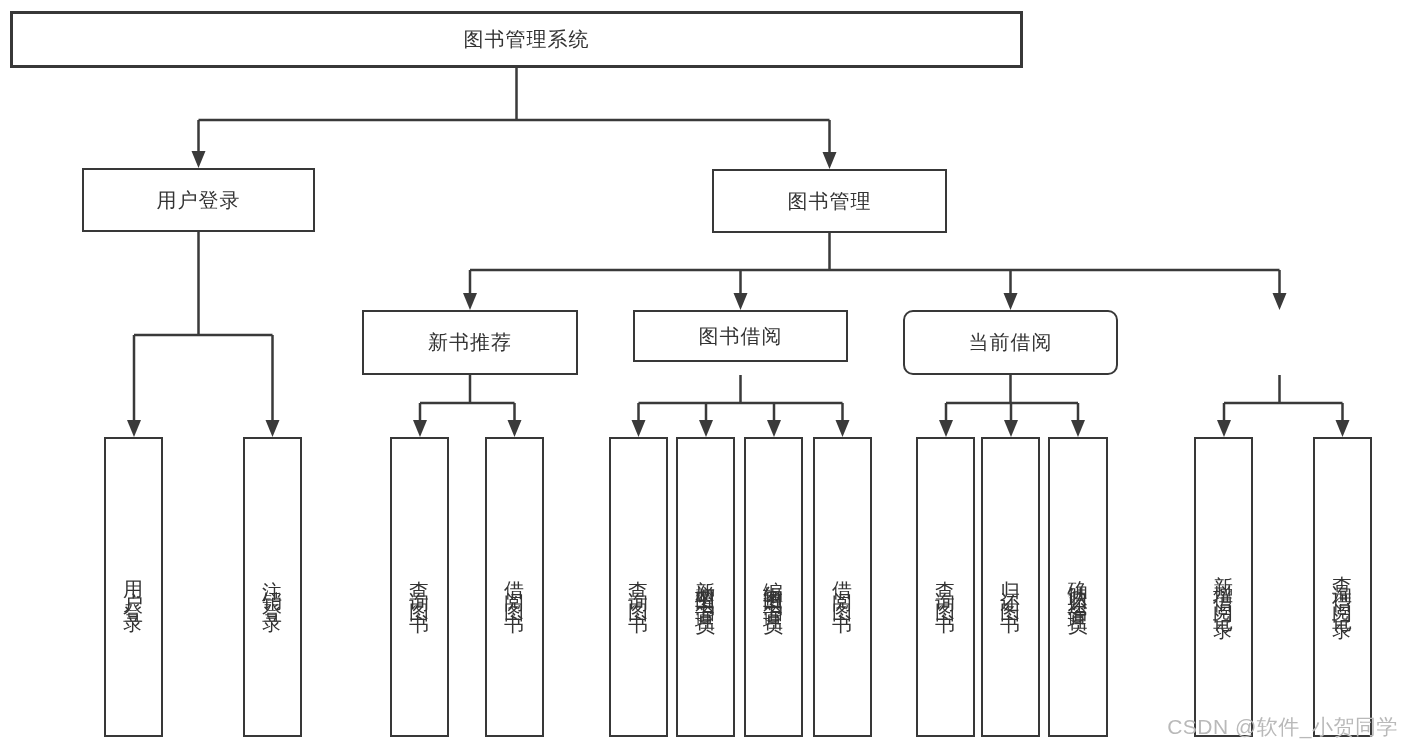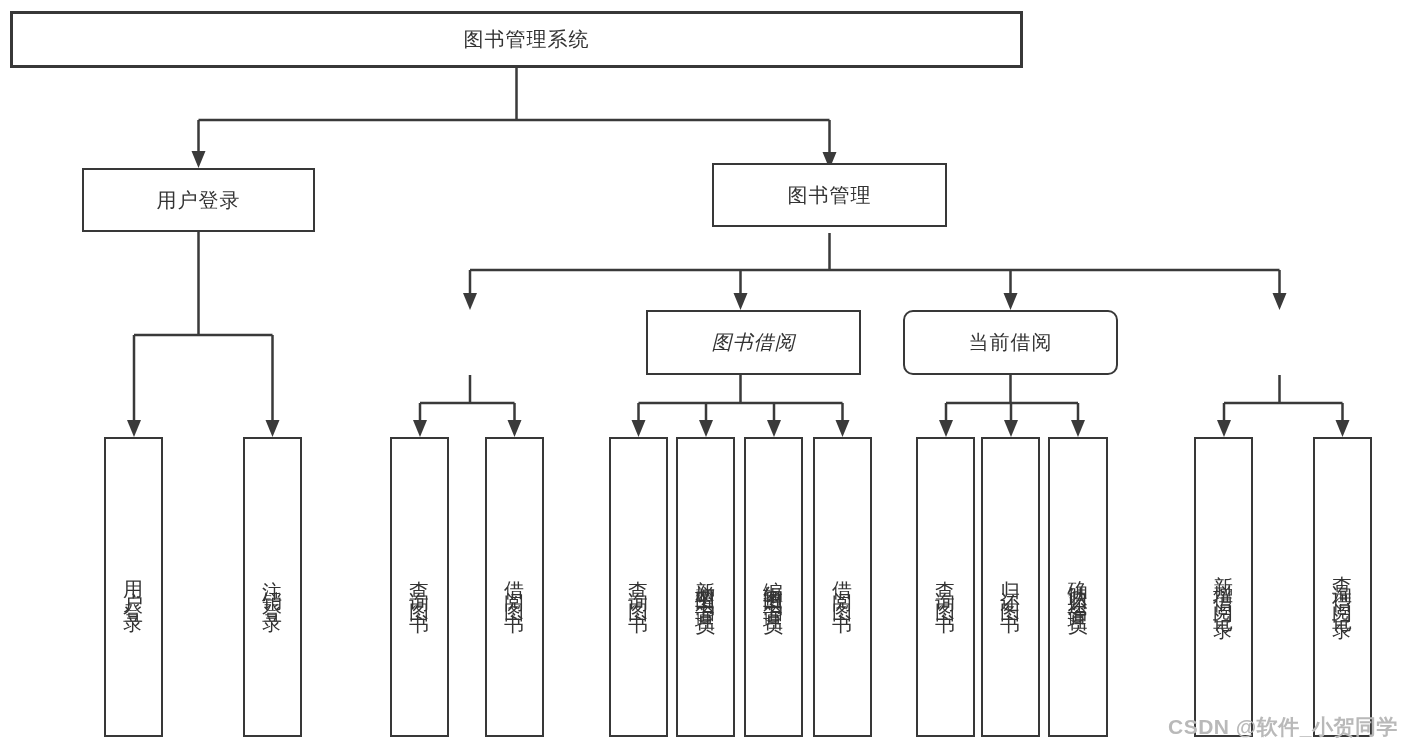--- a/index.html
+++ b/index.html
@@ -48,21 +48,20 @@
 
   .watermark {
     position: absolute;
     right: 7px;
     bottom: 6px;
     font-size: 21px;
     color: var(--watermark, #b9b9b9);
     z-index: 5;
     letter-spacing: 0.5px;
     white-space: nowrap;
-    font-weight: bold;
   }
 </style>
 </head>
 <body>
 
 <div class="canvas">
 
   <svg class="wires" width="1405" height="747" viewBox="0 0 1405 747">
 
     <g>
@@ -113,25 +112,28 @@
     </g>
   </svg>
 
   <div class="box root" style="left:10px; top:11px; width:1013px; height:57px;">
     <span>图书管理系统</span>
   </div>
 
   <div class="box" style="left:82px; top:168px; width:233px; height:64px;">
     <span>用户登录</span>
   </div>
-  <div class="box" style="left:712px; top:163px; width:235px; height:64px;">
+  <div class="box" style="left:712px; top:169px; width:235px; height:64px;">
     <span>图书管理</span>
   </div>
 
-  <div class="box" style="left:646px; top:310px; width:215px; height:65px;font-style:italic;">
+  <div class="box" style="left:362px; top:310px; width:216px; height:65px;">
+    <span>新书推荐</span>
+  </div>
+  <div class="box" style="left:633px; top:310px; width:215px; height:52px;">
     <span>图书借阅</span>
   </div>
   <div class="box" style="left:903px; top:310px; width:215px; height:65px;border-radius:10px;">
     <span>当前借阅</span>
   </div>
 
   <div class="box vbox" style="left:104px; top:437px; width:59px; height:300px;">
     <span>用户登录</span>
   </div>
   <div class="box vbox" style="left:243px; top:437px; width:59px; height:300px;">

